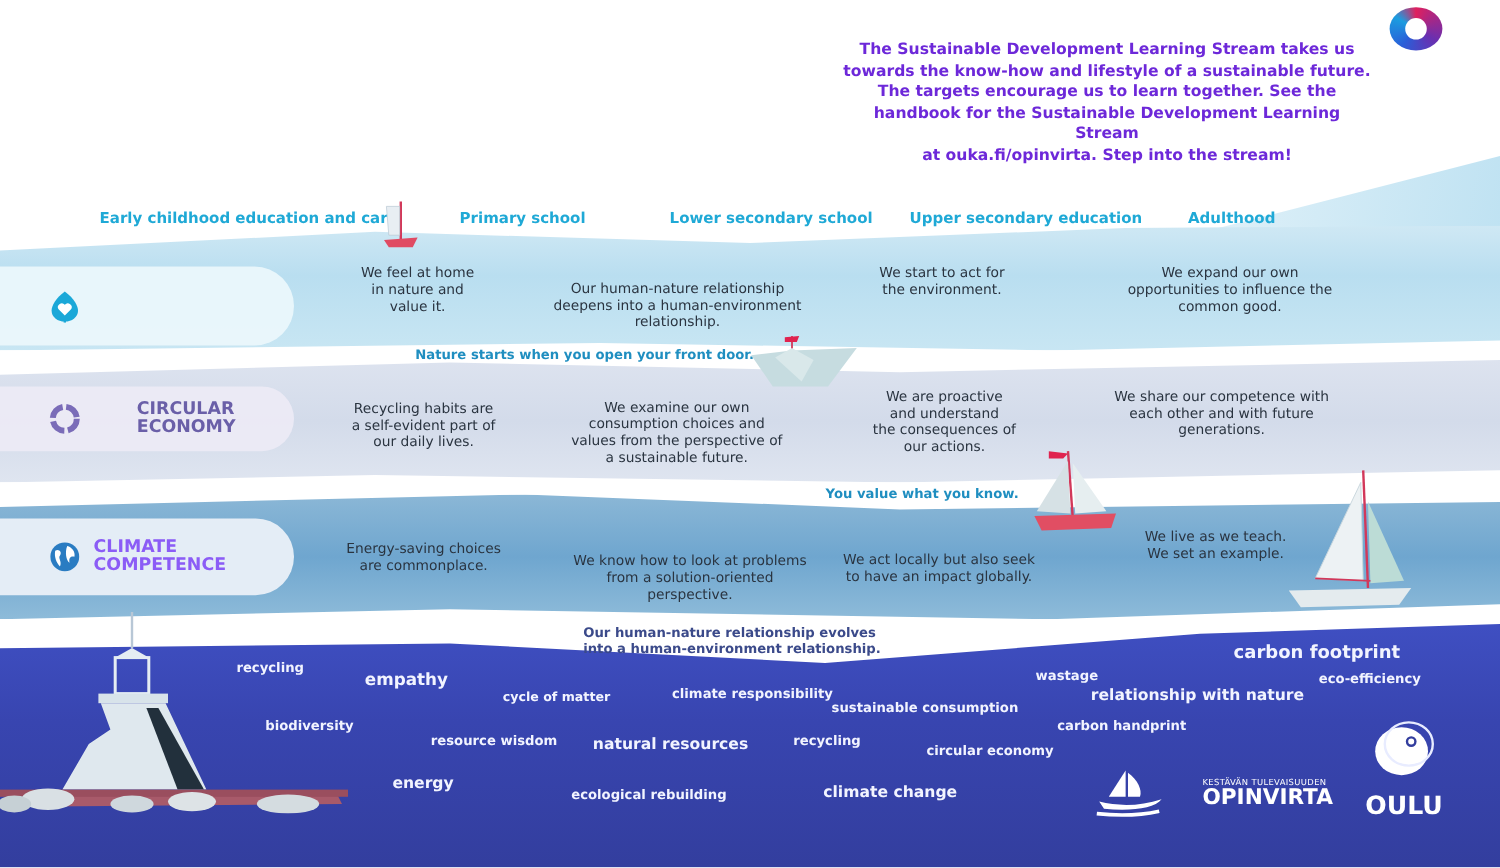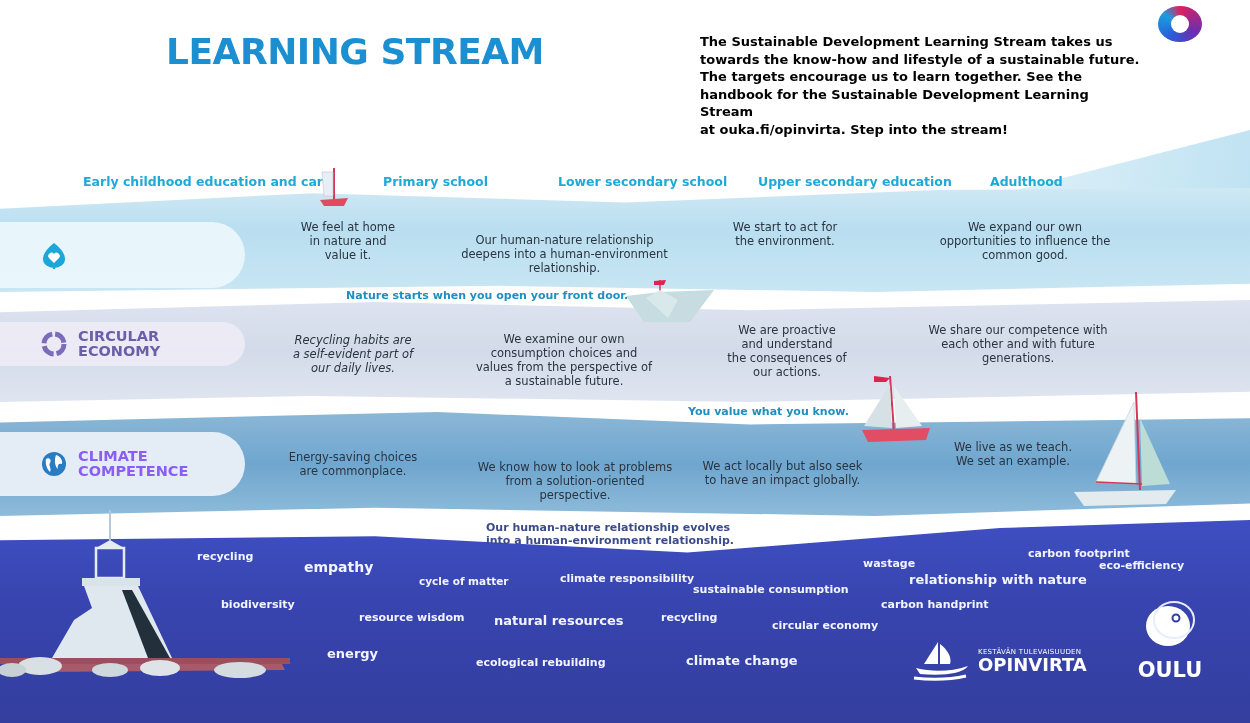--- a/index.html
+++ b/index.html
@@ -12,21 +12,21 @@
   .title {
     position: absolute; left: 80px; top: 32px; width: 550px;
     text-align: center; color: #1b8fd0; font-weight: 900;
     font-family: "DejaVu Sans", sans-serif; letter-spacing: -0.5px;
   }
   .title .t1 { font-size: 36px; line-height: 38px; display: block; }
   .title .t2 { font-size: 36px; line-height: 40px; display: block; }
 
   .intro {
     position: absolute; left: 700px; top: 33px; width: 445px;
-    text-align: left; color: #000000; font-weight: bold;
+    text-align: center; color: #6d28d9; font-weight: bold;
     font-size: 13px; line-height: 17.5px;
     font-family: "DejaVu Sans", sans-serif;
   }
 
   .logo-top {
     position: absolute; left: 1158px; top: 6px; width: 44px; height: 36px;
     border-radius: 50%;
     background: conic-gradient(#e0205e 0deg, #6a2fb0 120deg, #2a5ed8 220deg, #1b9de0 300deg, #e0205e 360deg);
   }
   .logo-top::after {
@@ -66,21 +66,21 @@
   
   .pill {
     position: absolute; left: 0; width: 245px; border-radius: 0 40px 40px 0;
     display: flex; align-items: center; padding-left: 40px;
   }
   .pill .pill-icon { width: 28px; height: 28px; margin-right: 10px; flex: 0 0 28px; }
   .pill .pill-label { font-weight: 900; font-size: 14.5px; line-height: 15.5px;
     font-family: "DejaVu Sans", sans-serif; white-space: pre-line; }
   .pill1 { top: 222px; height: 66px; background: rgba(236,247,252,0.92); }
   .pill1 .pill-label { color: #1f8ccb; }
-  .pill2 { top: 322px; height: 44px; background: rgba(236,234,245,0.95); }
+  .pill2 { top: 322px; height: 54px; background: rgba(236,234,245,0.95); gap: 36px; }
   .pill2 .pill-label { color: #6a5fa8; }
   .pill3 { top: 432px; height: 64px; background: rgba(234,240,248,0.95); }
   .pill3 .pill-label { color: #8b5cf6; }
 
   
   .cell {
     position: absolute; text-align: center; color: #2a3440; font-size: 11.5px;
     line-height: 14px; white-space: pre-line;
     font-family: "DejaVu Sans", sans-serif;
   }
@@ -92,38 +92,37 @@
   .slogan-dark { color: #3b4a8a; }
 
   
   .kw { position: absolute; color: #f2f4ff; font-weight: bold; white-space: nowrap;
     font-family: "DejaVu Sans", sans-serif; }
 
   
   .boat { position: absolute; }
 
   
-  .opinvirta { position: absolute; left: 912px; top: 640px; display: flex; align-items: center; }
+  .opinvirta { position: absolute; left: 912px; top: 640px; display: flex; align-items: center; gap: 24px; }
   .opinvirta-text { color: #fff; margin-left: 8px; font-family: "DejaVu Sans", sans-serif; }
   .opinvirta-small { font-size: 7px; letter-spacing: 0.3px; display: block; }
   .opinvirta-big { font-size: 18px; font-weight: 900; display: block; line-height: 18px; }
   .oulu { position: absolute; left: 1130px; top: 600px; width: 80px; text-align: center; }
   .oulu-text { color: #fff; font-weight: 900; font-size: 21px; font-family: "DejaVu Sans", sans-serif; display: block; margin-top: 6px; }
 </style>
 </head>
 <body>
 
 <div class="band band1-top"></div>
 <div class="band band1"></div>
 <div class="band band2"></div>
 <div class="band band3"></div>
 <div class="band band4"></div>
 
 <div class="title">
-  <span class="t2">LEARNING STREAM</span>
 </div>
 <div class="intro" style="white-space: pre-line;">The Sustainable Development Learning Stream takes us
 towards the know-how and lifestyle of a sustainable future.
 The targets encourage us to learn together. See the
 handbook for the Sustainable Development Learning Stream
 at ouka.fi/opinvirta. Step into the stream!</div>
 <div class="logo-top"></div>
 
 <div class="stage" style="left:83px;">Early childhood education and care</div>
 <div class="stage" style="left:383px;">Primary school</div>
@@ -167,21 +166,21 @@
 </svg>
 
 <div class="pill pill2">
   <svg class="pill-icon" viewBox="0 0 28 28">
     <circle cx="14" cy="14" r="10" fill="none" stroke="#7a6cb8" stroke-width="5" stroke-dasharray="13 3"></circle>
   </svg>
   <span class="pill-label">CIRCULAR
 ECONOMY</span>
 </div>
 
-<div class="cell" style="left:283px; top:333px; width:140px;font-style:italic;">Recycling habits are
+<div class="cell" style="left:283px; top:333px; width:140px;">Recycling habits are
 a self-evident part of
 our daily lives.</div>
 <div class="cell" style="left:468px; top:332px; width:192px;">We examine our own
 consumption choices and
 values from the perspective of
 a sustainable future.</div>
 <div class="cell" style="left:722px; top:323px; width:130px;">We are proactive
 and understand
 the consequences of
 our actions.</div>
@@ -255,21 +254,21 @@
 <div class="kw" style="left:359px; top:611px; font-size:11px;">resource wisdom</div>
 <div class="kw" style="left:494px; top:613px; font-size:13px;">natural resources</div>
 <div class="kw" style="left:661px; top:611px; font-size:11px;">recycling</div>
 <div class="kw" style="left:772px; top:619px; font-size:11px;">circular economy</div>
 <div class="kw" style="left:327px; top:646px; font-size:13px;">energy</div>
 <div class="kw" style="left:476px; top:656px; font-size:11px;">ecological rebuilding</div>
 <div class="kw" style="left:686px; top:653px; font-size:13px;">climate change</div>
 <div class="kw" style="left:863px; top:557px; font-size:11px;">wastage</div>
 <div class="kw" style="left:909px; top:572px; font-size:13px;">relationship with nature</div>
 <div class="kw" style="left:881px; top:598px; font-size:11px;">carbon handprint</div>
-<div class="kw" style="left:1028px; top:547px; font-size:11px;text-align:right;">carbon footprint</div>
+<div class="kw" style="left:1028px; top:534px; font-size:15px;text-align:right;">carbon footprint</div>
 <div class="kw" style="left:1099px; top:559px; font-size:11px;">eco-efficiency</div>
 
 <div class="opinvirta">
   <svg width="58" height="42" viewBox="0 0 58 42">
     <path d="M26 2 L26 24 L12 24 Z" fill="#fff"></path>
     <path d="M28 4 C36 10 40 18 38 24 L28 24 Z" fill="#fff"></path>
     <path d="M4 28 C20 32 38 32 56 26 C50 34 30 36 8 34 Z" fill="#fff"></path>
     <path d="M2 38 C20 40 36 40 54 36" stroke="#fff" stroke-width="3" fill="none"></path>
   </svg>
   <div class="opinvirta-text">

